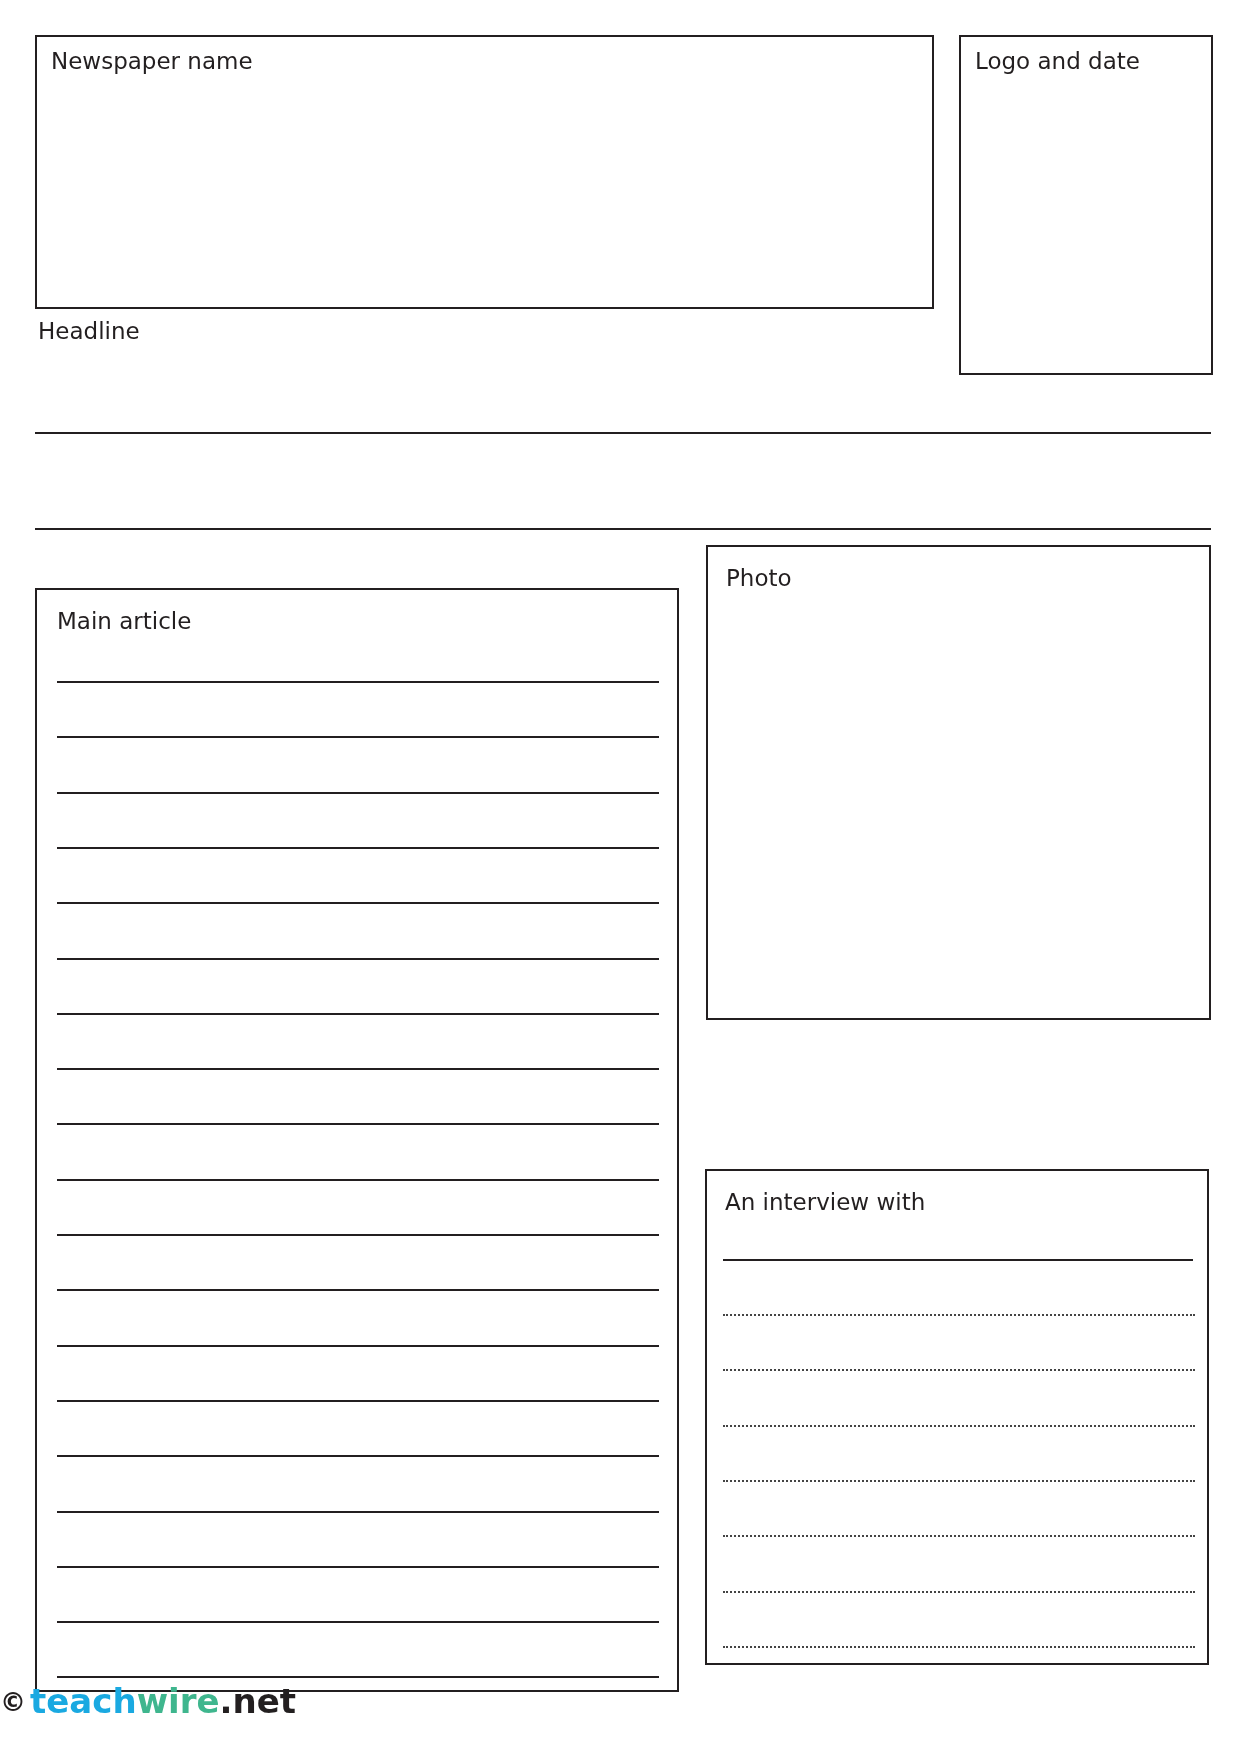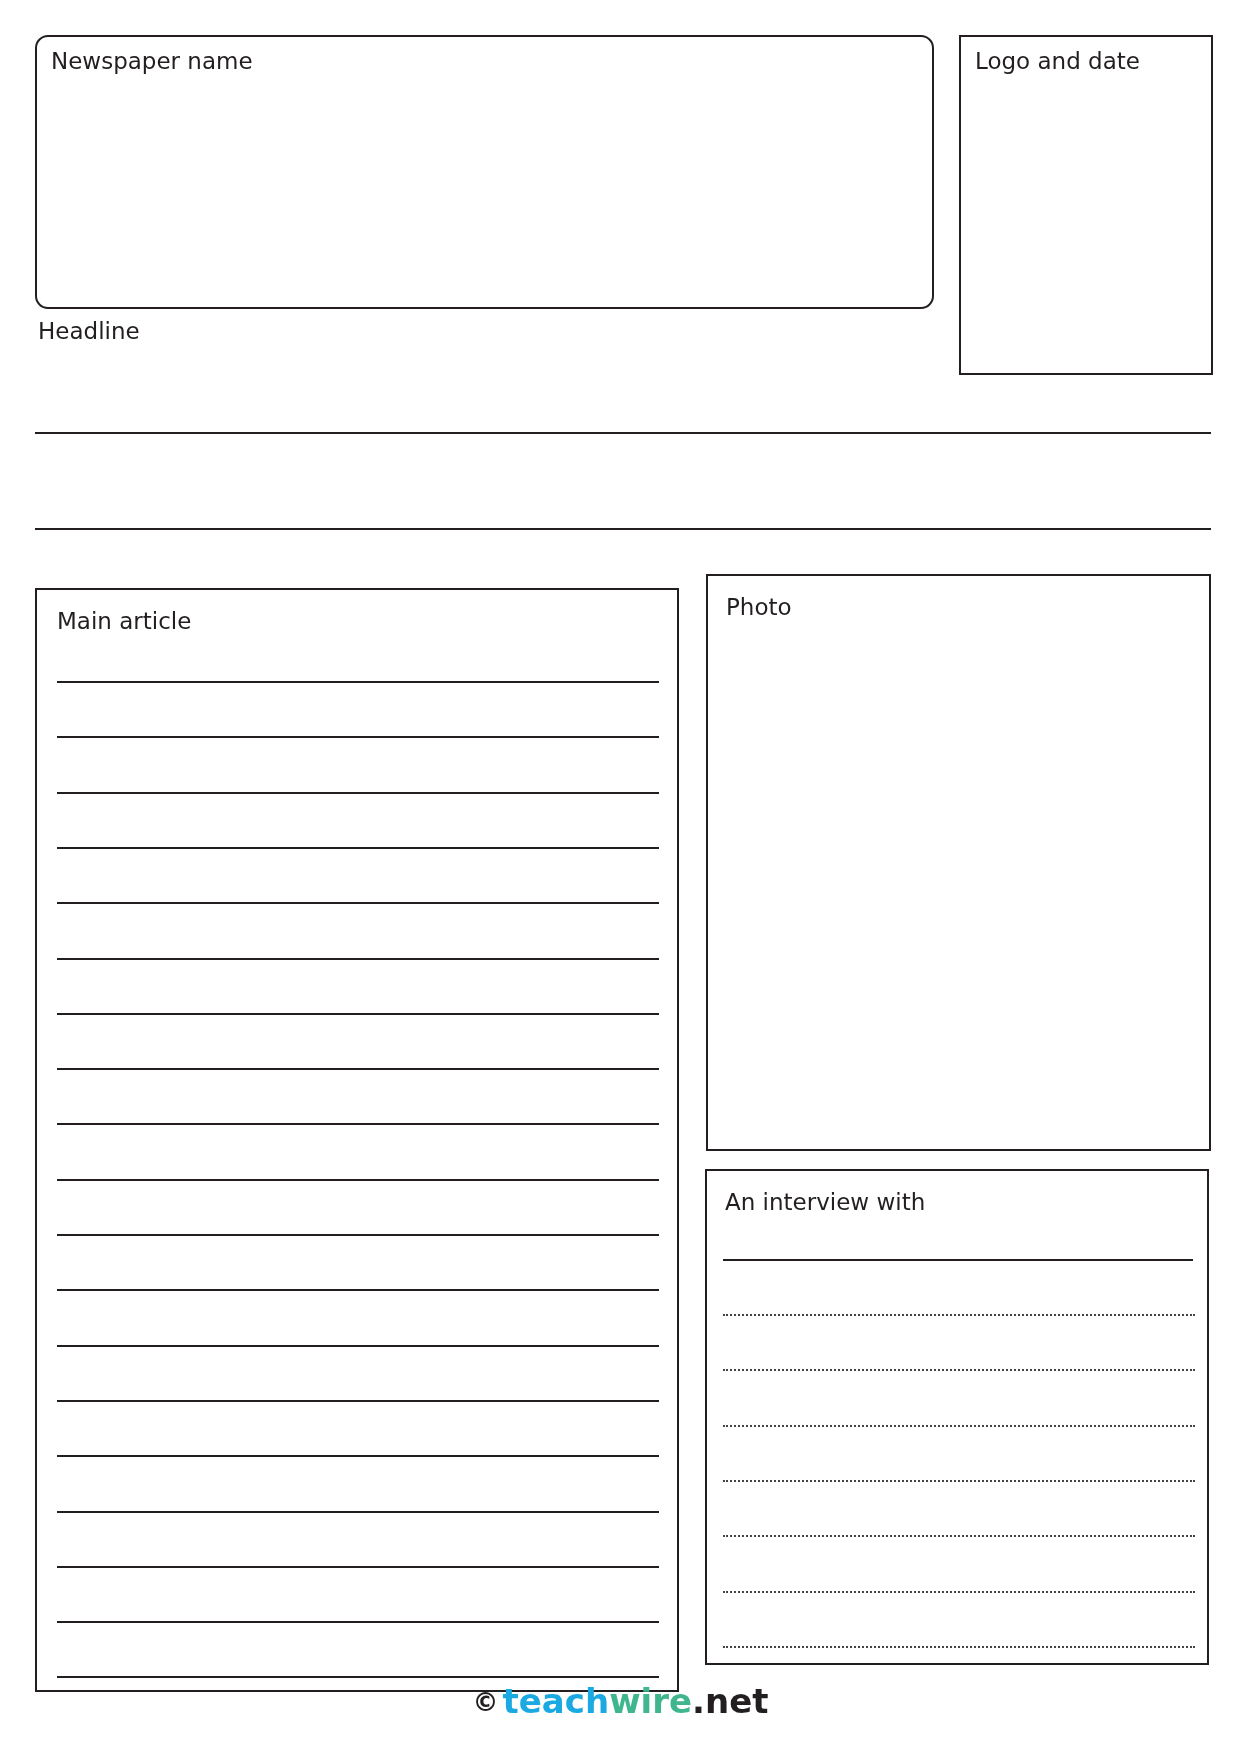--- a/index.html
+++ b/index.html
@@ -2,28 +2,28 @@
 <html><head>
   <meta charset="utf-8">
   <style>
     html, body { margin: 0; padding: 0; background: #ffffff; }
     body { width: 1241px; height: 1754px; position: relative; overflow: hidden;
            font-family: "DejaVu Sans", sans-serif; color: #231f20; }
     .box { position: absolute; border: 2px solid #231f20; box-sizing: border-box; }
     .label { position: absolute; font-size: 23px; color: #231f20; white-space: nowrap; line-height: 1; }
     .hline { position: absolute; height: 2px; background: #231f20; }
     .dline { position: absolute; height: 0; border-top: 2px dotted #444; }
-    #footer { position: absolute; left: 0; width: 1241px; top: 1684px; text-align: center;
+    #footer { position: absolute; left: 0; width: 1241px; top: 1684px; 
               font-size: 34px; font-weight: bold; line-height: 1; }
     #footer .copy { font-size: 26px; color: #231f20; font-weight: bold; margin-right: 4px; vertical-align: 2px; }
   </style>
 </head>
 <body>
 
-<div class="box" style="left:35px; top:35px; width:899px; height:274px;border-radius:13px;">
+<div class="box" style="left:35px; top:35px; width:899px; height:274px;">
   <span class="label" style="left:14px; top:13px;">Newspaper name</span>
 </div>
 
 <div class="box" style="left:959px; top:35px; width:254px; height:340px;">
   <span class="label" style="left:14px; top:13px;">Logo and date</span>
 </div>
 
 <span class="label" style="left:38px; top:320px;">Headline</span>
 <div class="hline" style="left:35px; top:432px; width:1176px;"></div>
 <div class="hline" style="left:35px; top:528px; width:1176px;"></div>
@@ -46,21 +46,21 @@
       <div class="hline" style="left: 20px; width: 602px; top: 754.6px;"></div>
       <div class="hline" style="left: 20px; width: 602px; top: 809.9px;"></div>
       <div class="hline" style="left: 20px; width: 602px; top: 865.2px;"></div>
       <div class="hline" style="left: 20px; width: 602px; top: 920.5px;"></div>
       <div class="hline" style="left: 20px; width: 602px; top: 975.8px;"></div>
       <div class="hline" style="left: 20px; width: 602px; top: 1031.1px;"></div>
       <div class="hline" style="left: 20px; width: 602px; top: 1086.4px;"></div>
     </div>
 </div>
 
-<div class="box" style="left:706px; top:574px; width:505px; height:577px;">
+<div class="box" style="left:706px; top:545px; width:505px; height:475px;">
   <span class="label" style="left:18px; top:20px;">Photo</span>
 </div>
 
 <div class="box" style="left:705px; top:1169px; width:504px; height:496px;">
   <span class="label" style="left:18px; top:20px;">An interview with</span>
   <div class="hline" style="left:16px; top:88px; width:470px;"></div>
   <div id="interview-lines">
       <div class="dline" style="left: 16px; width: 472px; top: 143px;"></div>
       <div class="dline" style="left: 16px; width: 472px; top: 198.3px;"></div>
       <div class="dline" style="left: 16px; width: 472px; top: 253.6px;"></div>

